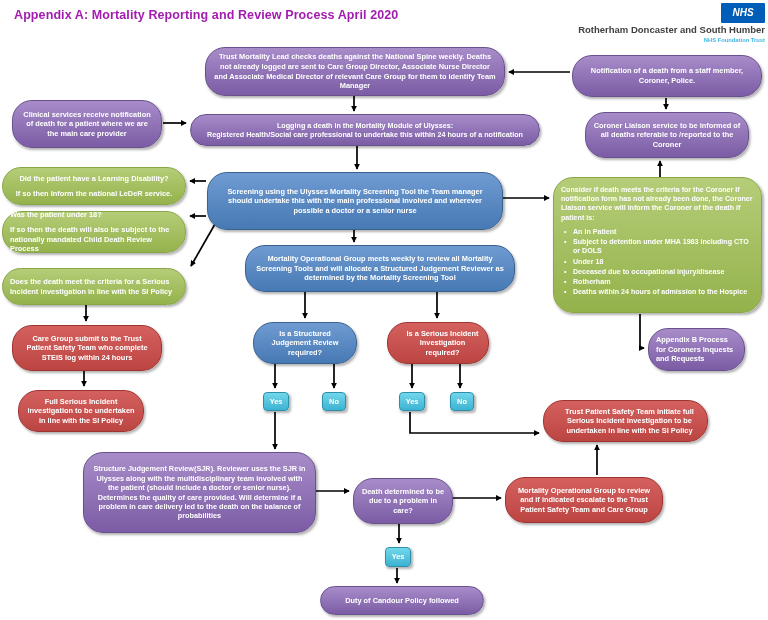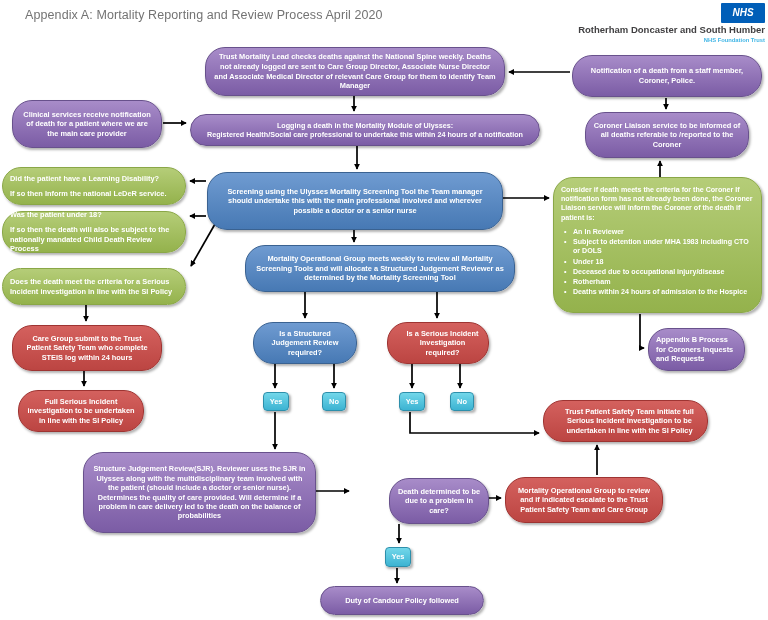--- a/index.html
+++ b/index.html
@@ -1,21 +1,21 @@
 <!DOCTYPE html>
 <html><head>
 <meta charset="utf-8">
 <style>
   html,body{margin:0;padding:0;background:#fff;}
   #canvas{
     position:relative;width:768px;height:620px;background:#ffffff;
     font-family:"Liberation Sans",sans-serif;overflow:hidden;
   }
   .page-title{
-    position:absolute;left:25px;top:8px;font-size:12.5px;font-weight:normal;color:#737373;
+    position:absolute;left:14px;top:8px;font-size:12.5px;font-weight:bold;color:#a21caf;
     letter-spacing:.1px;
   }
   
   .nhs-block{position:absolute;right:3px;top:2px;text-align:right;}
   .nhs-badge{
     display:inline-block;background:#005EB8;color:#fff;font-weight:bold;font-style:italic;
     font-size:10px;line-height:20px;width:44px;text-align:center;border-radius:1px;
   }
   .nhs-org{font-size:9.5px;font-weight:bold;color:#414042;line-height:1.15;margin-top:2px;}
   .nhs-trust{font-size:5.8px;font-weight:bold;color:#41B6E6;margin-top:1px;}
@@ -107,38 +107,38 @@
 
   <div class="node purple" style="left:190px;top:114px;width:350px;height:32px;font-size:7.2px;">
     <span>Logging a death in the Mortality Module of Ulysses:</span>
     <span>Registered Health/Social care professional to undertake this within 24 hours of a notification</span>
   </div>
 
   <div class="node purple" style="left:585px;top:112px;width:164px;height:46px;">
     <span>Coroner Liaison service to be informed of all deaths referable to /reported to the Coroner</span>
   </div>
 
-  <div class="node green align-left" style="left:2px;top:167px;width:184px;height:38px;">
+  <div class="node green align-left" style="left:2px;top:167px;width:184px;height:38px;text-align:center;">
     <span class="gap-after">Did the patient have a Learning Disability?</span>
     <span>If so then Inform the national LeDeR service.</span>
   </div>
 
   <div class="node green align-left" style="left:2px;top:211px;width:184px;height:42px;">
     <span class="gap-after">Was the patient under 18?</span>
     <span>If so then the death will also be subject to the nationally mandated Child Death Review Process</span>
   </div>
 
   <div class="node blue" style="left:207px;top:172px;width:296px;height:58px;justify-content:center;">
     <span>Screening using the Ulysses Mortality Screening Tool the Team manager should undertake this with the main professional involved and wherever possible a doctor or a senior nurse</span>
   </div>
 
   <div class="node green align-left consider" style="left:553px;top:177px;width:209px;height:136px;justify-content:flex-start;padding-top:8px;">
     <span>Consider if death meets the criteria for the Coroner If notification form has not already been done, the Coroner Liaison service will inform the Coroner of the death if patient is:</span>
     <ul>
-      <li>An In Reviewer</li>
+      <li>An In Patient</li>
       <li>Subject to detention under MHA 1983 including CTO or DOLS</li>
       <li>Under 18</li>
       <li>Deceased due to occupational injury/disease</li>
       <li>Rotherham</li>
       <li>Deaths within 24 hours of admission to the Hospice</li>
     </ul>
   </div>
 
   <div class="node blue" style="left:245px;top:245px;width:270px;height:47px;">
     <span>Mortality Operational Group meets weekly to review all Mortality Screening Tools and will allocate a Structured Judgement Reviewer as determined by the Mortality Screening Tool</span>
@@ -182,21 +182,21 @@
   </div>
 
   <div class="node red" style="left:543px;top:400px;width:165px;height:42px;padding-left:15px;">
     <span>Trust Patient Safety Team initiate full Serious Incident investigation to be undertaken in line with the SI Policy</span>
   </div>
 
   <div class="node purple" style="left:83px;top:452px;width:233px;height:81px;font-size:7.3px;">
     <span>Structure Judgement Review(SJR). Reviewer uses the SJR in Ulysses along with the multidisciplinary team involved with the patient (should include a doctor or senior nurse). Determines the quality of care provided. Will determine if a problem in care delivery led to the death on the balance of probabilities</span>
   </div>
 
-  <div class="node purple" style="left:353px;top:478px;width:100px;height:46px;margin-left:36px;">
+  <div class="node purple" style="left:353px;top:478px;width:100px;height:46px;">
     <span>Death determined to be due to a problem in care?</span>
   </div>
 
   <div class="node red" style="left:505px;top:477px;width:158px;height:46px;">
     <span>Mortality Operational Group to review and if indicated escalate to the Trust Patient Safety Team and Care Group</span>
   </div>
 
   <div class="node cyan" style="left:385px;top:547px;width:26px;height:20px;">
     <span>Yes</span>
   </div>

